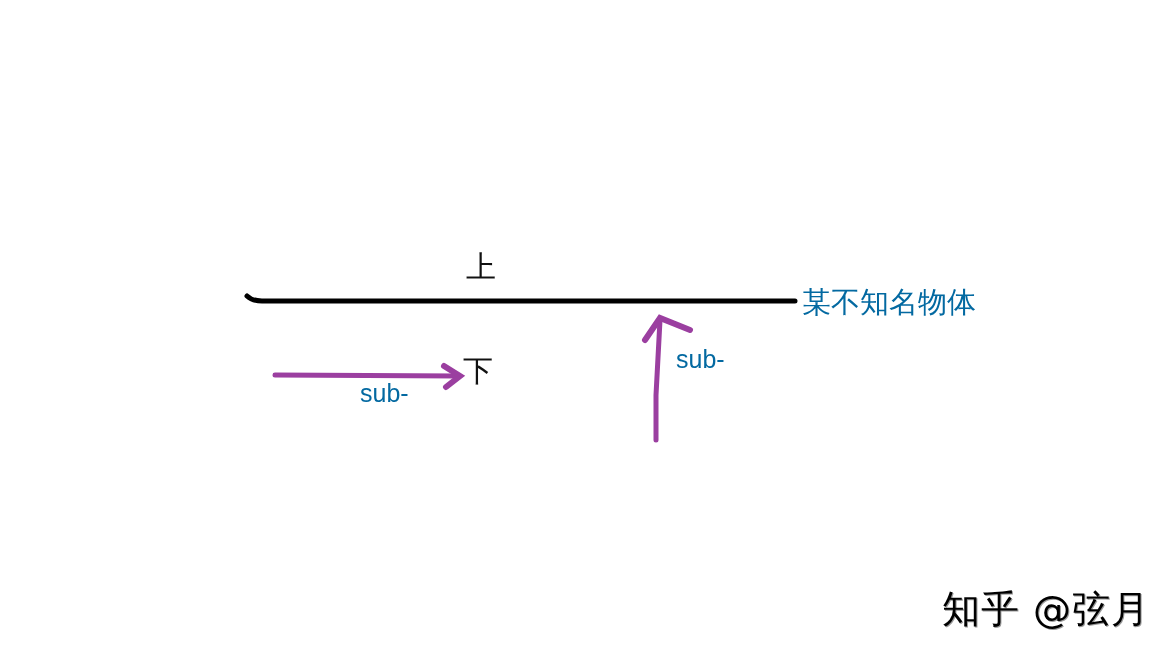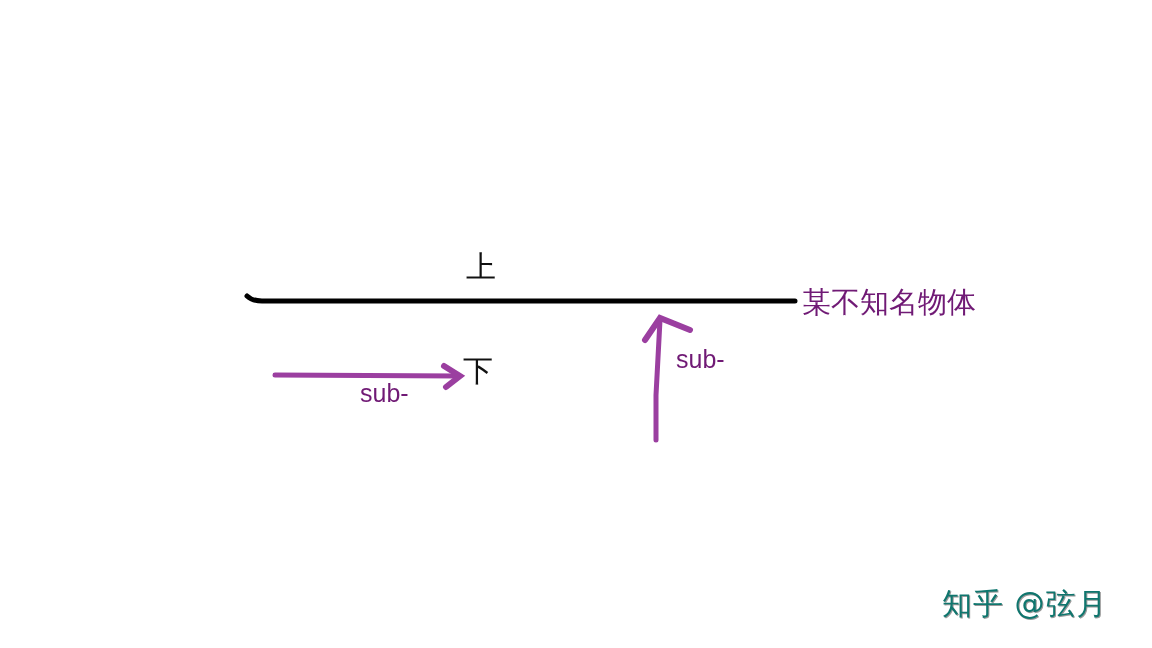--- a/index.html
+++ b/index.html
@@ -1,24 +1,24 @@
 <!DOCTYPE html>
 <html><head>
 <meta charset="utf-8">
 <style>
   html, body { margin:0; padding:0; }
   body { width:1152px; height:648px; background:#ffffff; position:relative; overflow:hidden;
          font-family: "DejaVu Sans", "Liberation Sans", sans-serif; }
   .abs { position:absolute; }
   svg.canvas { position:absolute; left:0; top:0; }
   .label-black { color:#111111; font-size:30px; line-height:1; }
-  .label-purple { color:#701a75; line-height:1; }
+  .label-purple { color:#0369a1; line-height:1; }
   .sub { font-size:25px; font-family:"Liberation Sans", sans-serif; }
   .obj { font-size:29px; }
-  .wm { color:#0f766e; font-size:30px; letter-spacing:1px; text-shadow:1px 1px 0 #9a9a9a; }
+  .wm { color:#000000; font-size:38px; letter-spacing:1px; text-shadow:1px 1px 0 #9a9a9a; }
 </style>
 </head>
 <body>
 
 <svg class="canvas" width="1152" height="648">
 
   <path d="M247 296 Q252 301 262 301 L795 301" stroke="#000" stroke-width="5" fill="none" stroke-linecap="round"></path>
 
   <g stroke="#9b3fa0" fill="none" stroke-linecap="round">
     <line x1="275" y1="375" x2="458" y2="376" stroke-width="5"></line>

